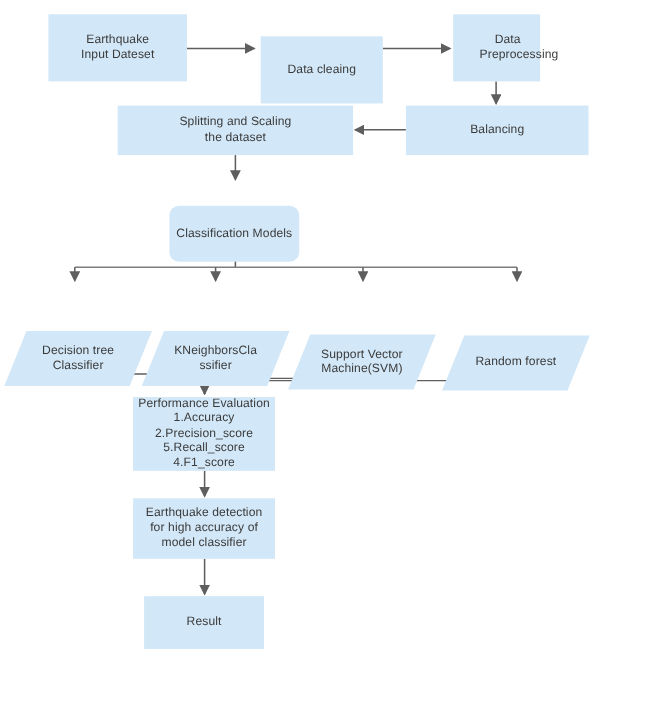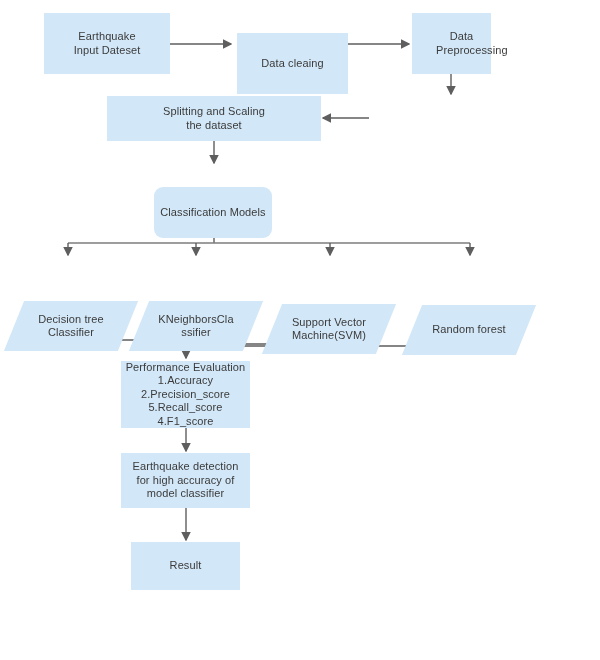--- a/index.html
+++ b/index.html
@@ -114,20 +114,23 @@
 
   <div class="node" style="left:237px; top:13px; width:111px; height:61px;margin-top:20px;">
     <span class="node-label">Data cleaing</span>
   </div>
 
   <div class="node" style="left:412px; top:13px; width:79px; height:61px;padding-left:20px;">
     <span class="node-label">Data
 Preprocessing</span>
   </div>
 
+  <div class="node" style="left:369px; top:96px; width:166px; height:45px;">
+    <span class="node-label">Balancing</span>
+  </div>
 
   <div class="node" style="left:107px; top:96px; width:214px; height:45px;">
     <span class="node-label">Splitting and Scaling
 the dataset</span>
   </div>
 
   <div class="node rounded" style="left:154px; top:167px; width:118px; height:51px;margin-top:20px;">
     <span class="node-label">Classification Models</span>
   </div>
 

